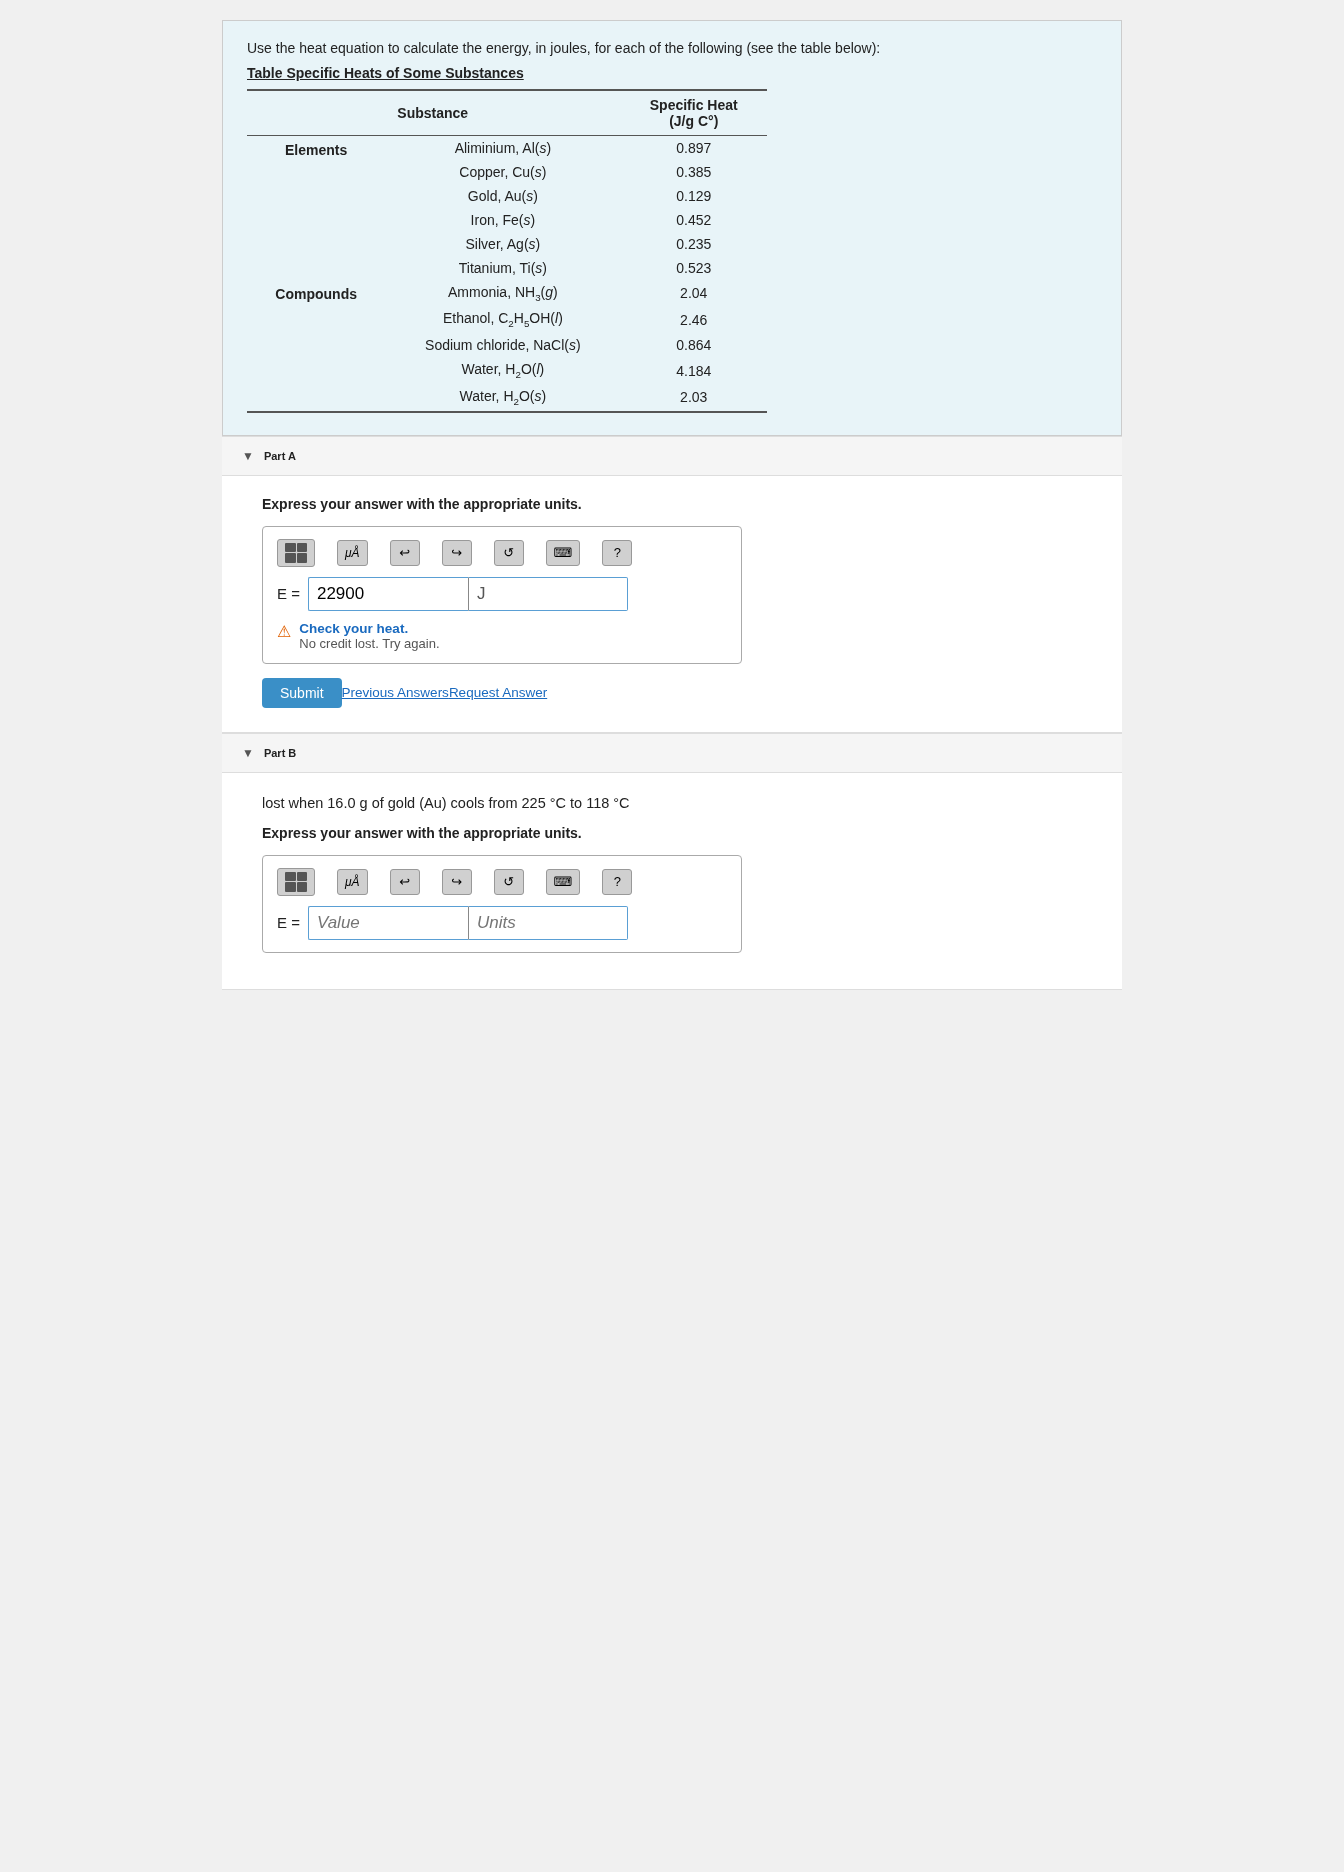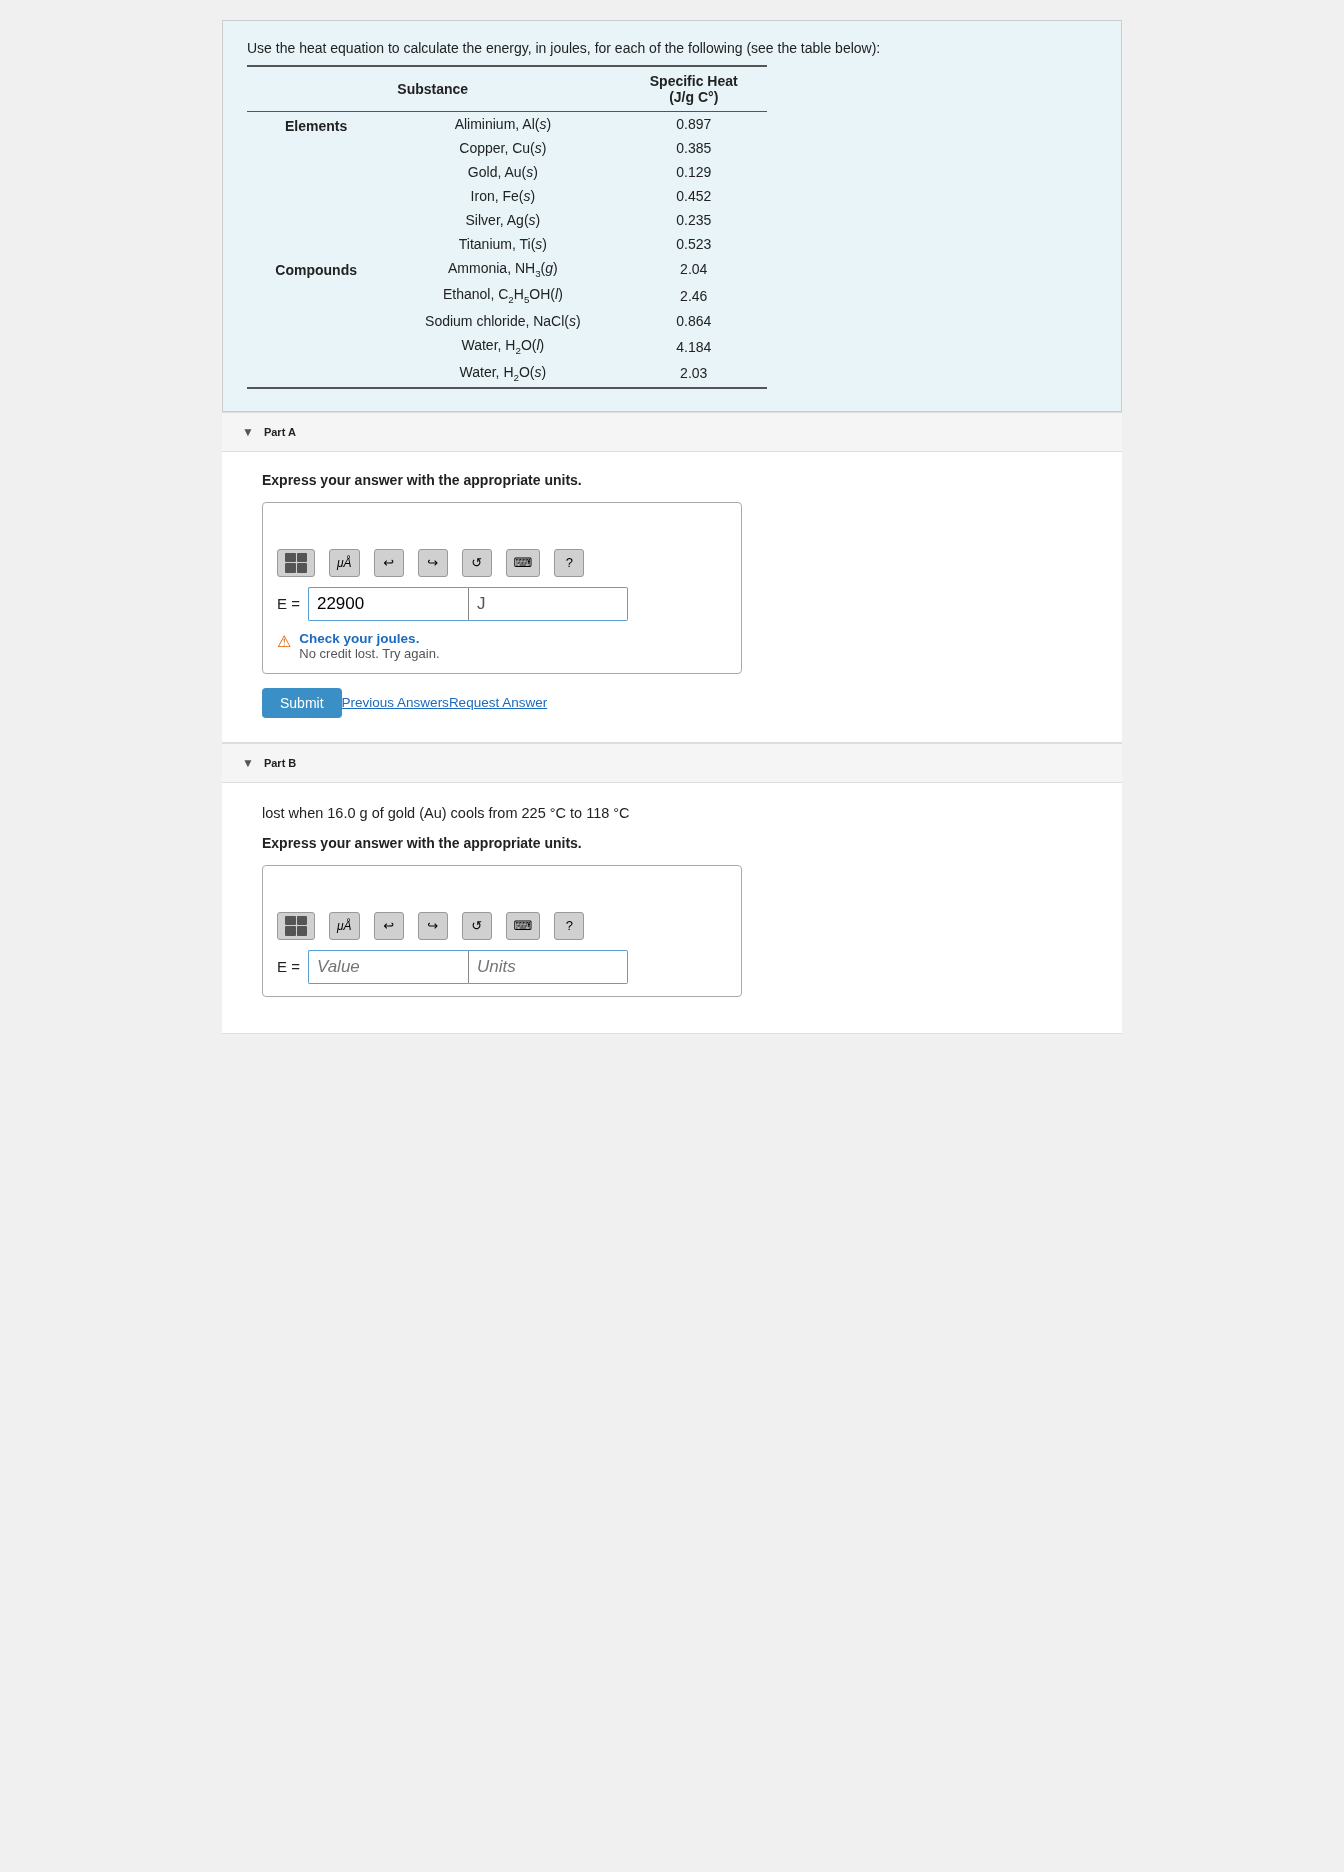--- a/index.html
+++ b/index.html
@@ -108,23 +108,23 @@
     
     .answer-box {
       border: 1px solid #aaa;
       border-radius: 4px;
       padding: 12px 14px;
       max-width: 480px;
       margin-bottom: 12px;
     }
     .toolbar {
       display: flex;
-      gap: 14px;
+      align-items: center;
+      gap: 22px;
       margin-bottom: 10px;
-      margin-top: 34px;
     }
     .toolbar-btn {
       background: #d0d0d0;
       border: 1px solid #999;
       border-radius: 3px;
       padding: 3px 7px;
       font-size: 13px;
       cursor: pointer;
       display: flex;
       align-items: center;
@@ -237,20 +237,21 @@
     }
     sub { font-size: 0.7em; vertical-align: sub; }
   </style>
 </head>
 <body>
 
 <div class="page-wrapper">
 
   <div class="reference-section">
     <p class="reference-intro">Use the heat equation to calculate the energy, in joules, for each of the following (see the table below):</p>
+    <span class="table-title">Table Specific Heats of Some Substances</span>
 
     <table class="specific-heat-table">
       <thead>
         <tr>
           <th></th>
           <th>Substance</th>
           <th>
             <span>Specific Heat</span><br>
             <span>(J/g C°)</span>
           </th>
@@ -347,21 +348,21 @@
 
         <div class="answer-input-row">
           <span class="answer-label">E =</span>
           <input type="text" class="answer-value-input filled" value="22900" style="">
           <input type="text" class="answer-units-input" value="J" style="">
         </div>
 
         <div class="feedback-row">
           <span class="feedback-icon">⚠</span>
           <div>
-            <div class="feedback-text-primary">Check your joules.</div>
+            <div class="feedback-text-primary">Check your heat.</div>
             <div class="feedback-text-secondary">No credit lost. Try again.</div>
           </div>
         </div>
       </div>
 
       <div class="action-row">
         <button class="submit-btn">Submit</button>
         <button class="action-link">Previous Answers</button>
         <button class="action-link">Request Answer</button>
       </div>

